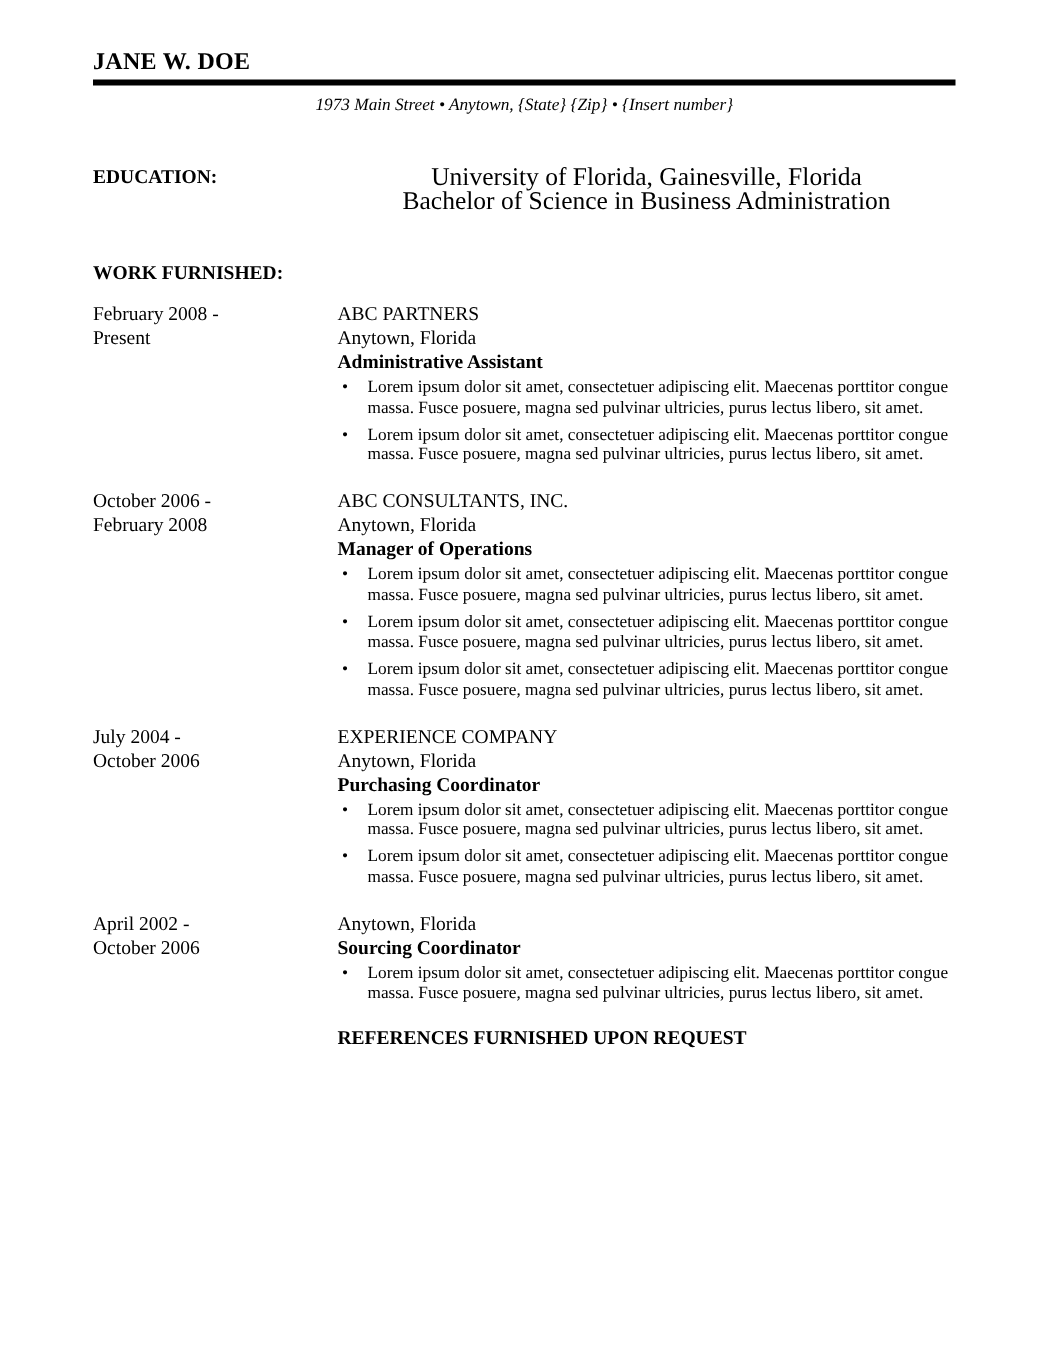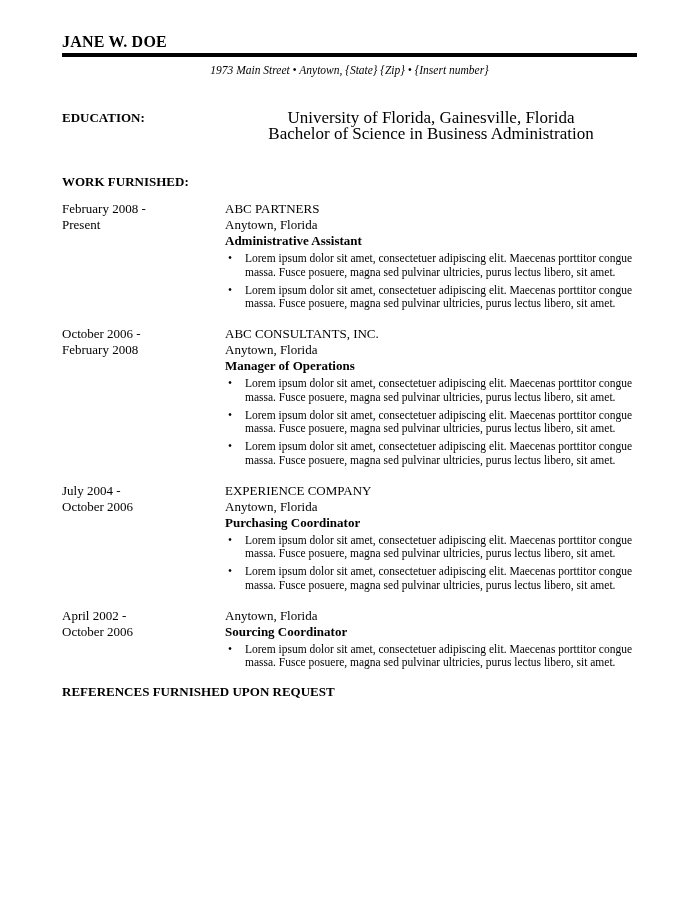--- a/index.html
+++ b/index.html
@@ -75,20 +75,21 @@
     font-size: 11.5px;
     line-height: 13.5px;
   }
   .bullet-text {
     width: 388px;
     font-size: 11.5px;
     line-height: 13.5px;
   }
   
   .references-note {
+    margin-left: 163px;
     margin-top: 7px;
     font-weight: bold;
     font-size: 13px;
     line-height: 16px;
   }
 </style>
 </head>
 <body>
 
 <div class="page">

